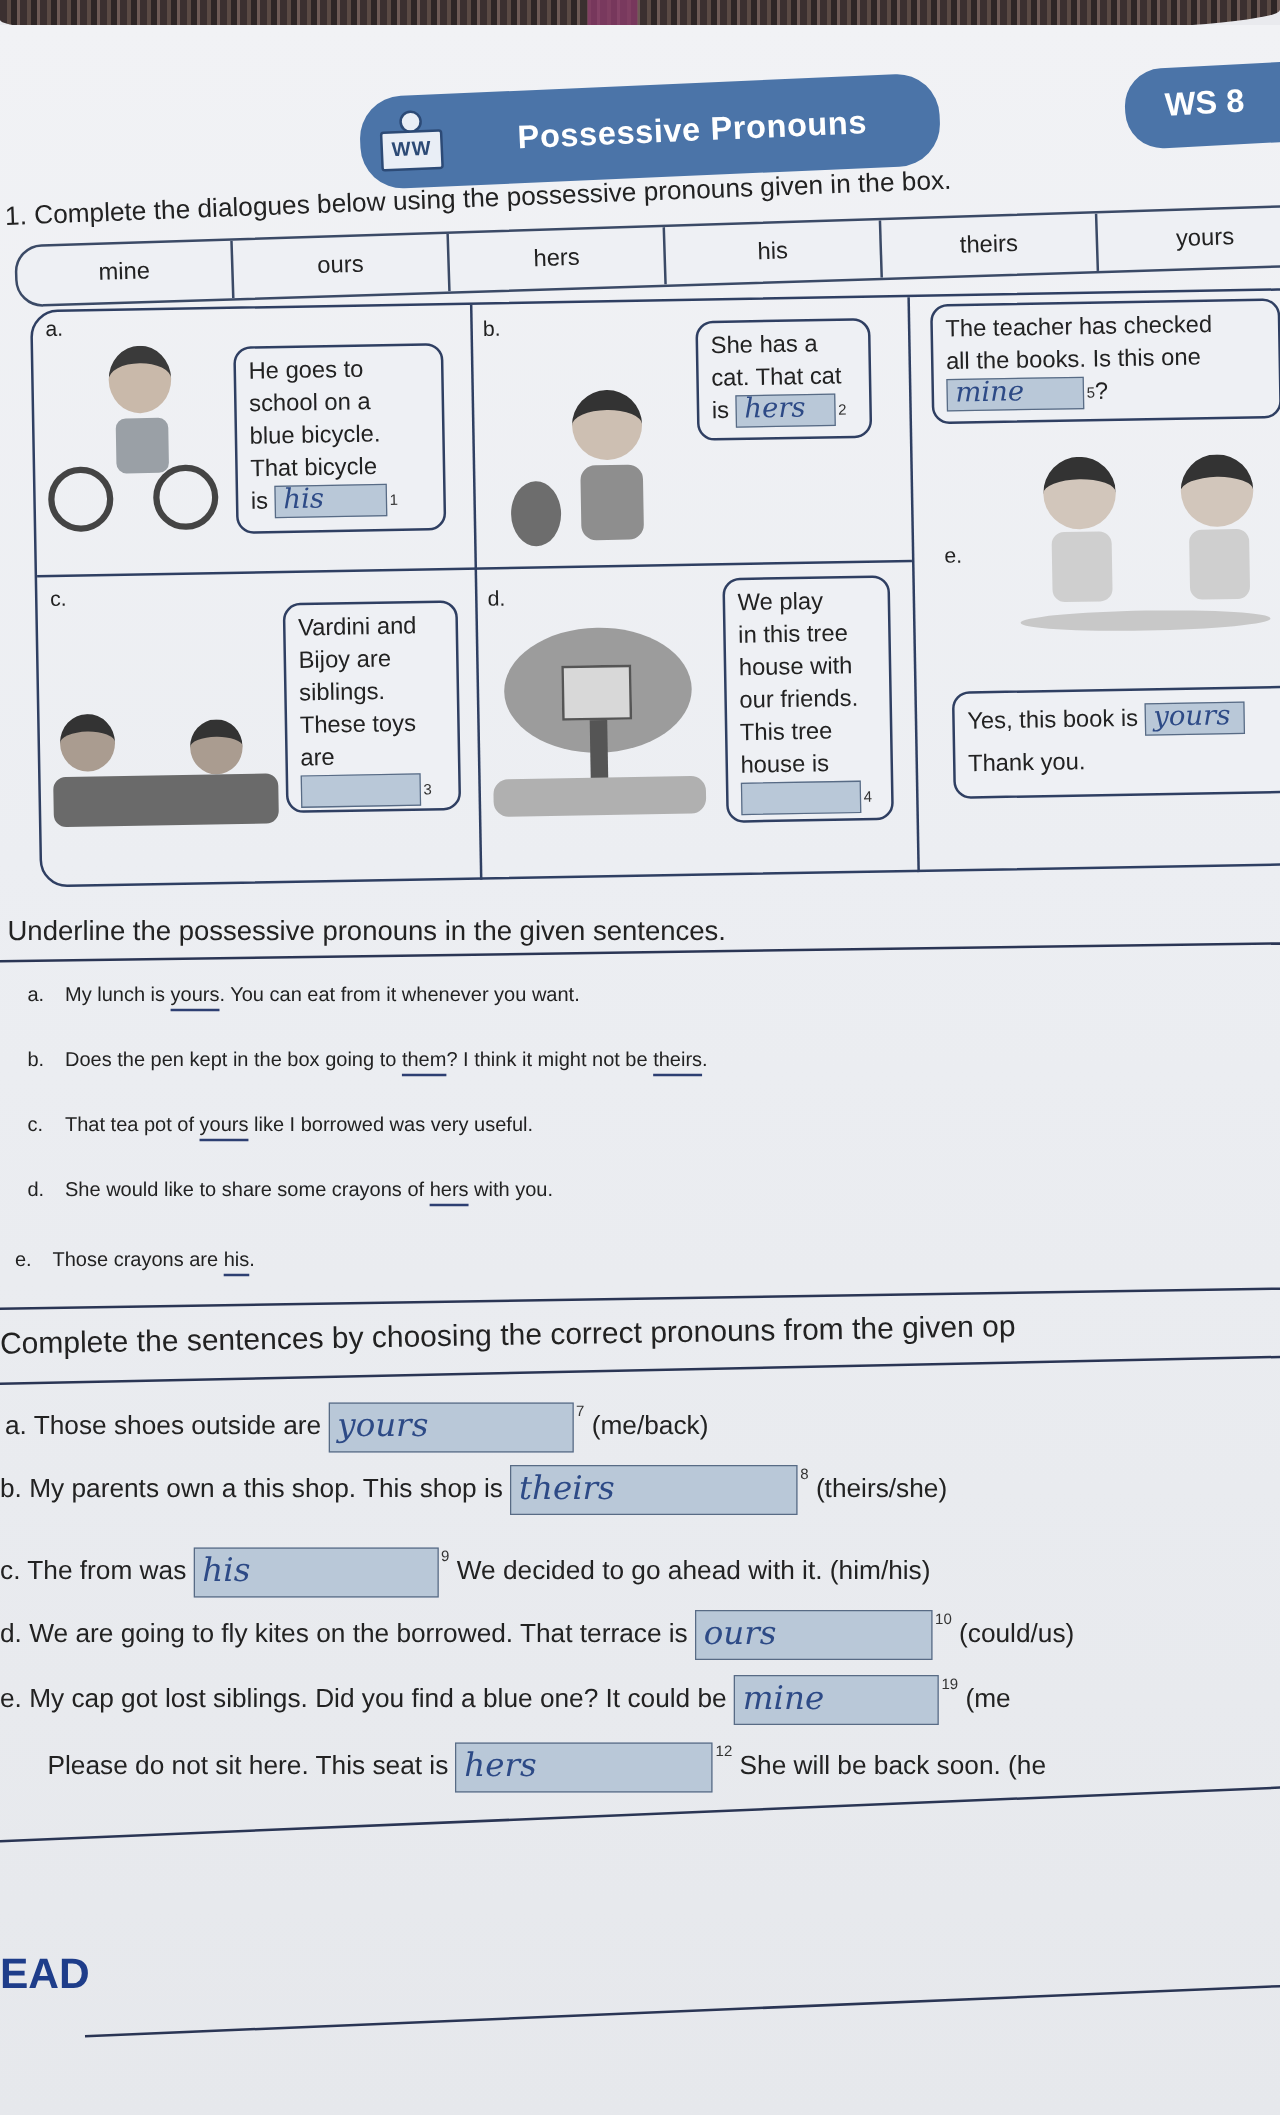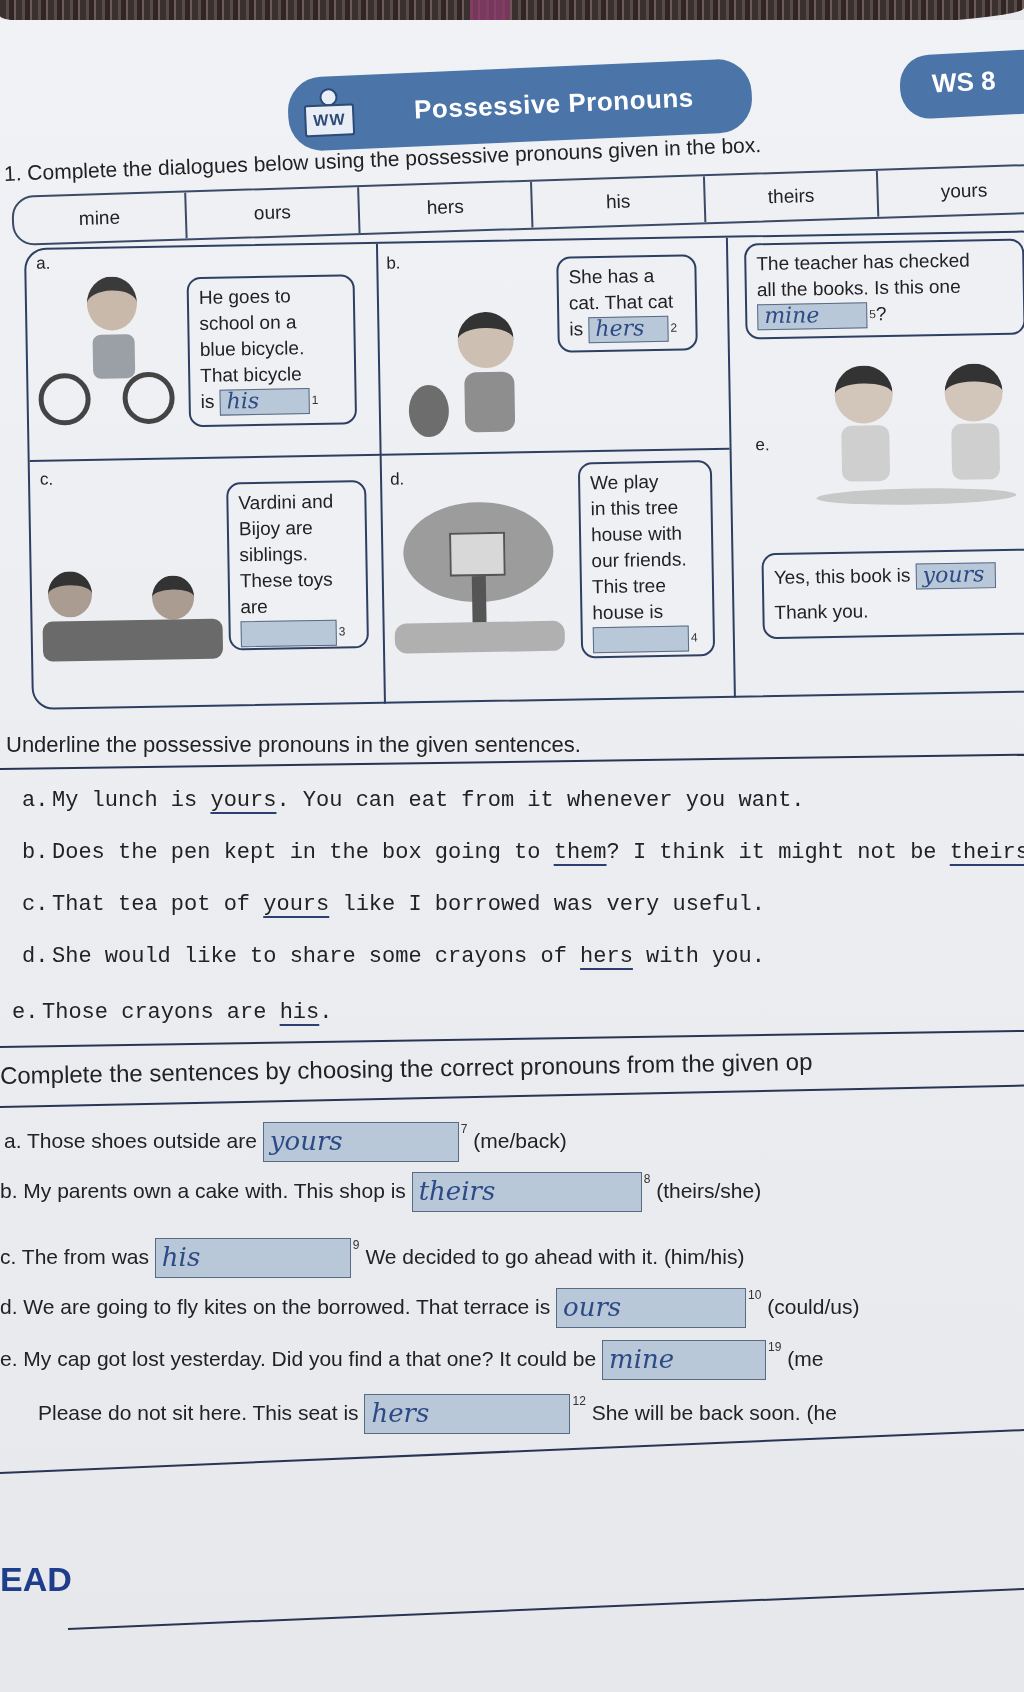--- a/index.html
+++ b/index.html
@@ -74,21 +74,21 @@
     display: inline-block; vertical-align: middle; height: 26px; background: #b9c8d8;
     border: 1.5px solid #586b85; position: relative;
     font-family: "DejaVu Serif", serif; font-style: italic; color: #2d4a86; font-size: 22px; line-height: 22px;
     padding-left: 6px;
   }
   .sup { font-size: 12px; vertical-align: top; margin-left: 2px; color: #333; }
   .figure { position: absolute; }
   .head-c { position: absolute; border-radius: 50%; }
   .section-head { position: absolute; font-size: 22px; white-space: nowrap; }
   .rule { position: absolute; height: 2px; background: #2a3554; transform-origin: left; }
-  .ul-item { position: absolute; font-size: 22px; white-space: nowrap; font-family: Liberation Mono, monospace; }
+  .ul-item { position: absolute; font-size: 16px; white-space: nowrap; }
   .ul-item .num { display: inline-block; width: 30px; }
   .mark { text-decoration: underline; text-decoration-color: #2d3f72; text-underline-offset: 6px; text-decoration-thickness: 2px; }
   .fill-item { position: absolute; font-size: 21px; white-space: nowrap; }
   .fill-item .answer { height: 40px; font-size: 26px; line-height: 36px; }
   .read-label { position: absolute; left: 0; top: 1560px; font-size: 34px; font-weight: bold; color: #1e3d8a; }
 </style>
 </head>
 <body>
 
 <div class="fabric">
@@ -223,36 +223,36 @@
 
 <div class="section-head" style="left:0;top:1062px;font-size:24px;transform:rotate(-1deg);transform-origin:left">Complete the sentences by choosing the correct pronouns from the given op</div>
 <div class="rule" style="left:0;top:1106px;width:1030px;transform:rotate(-1.2deg)"></div>
 
 <div class="fill-item" style="left:4px;top:1122px">
   <span>a.</span> <span>Those shoes outside are</span>
   <span class="answer" style="width:196px">yours</span><span class="sup">7</span>
   <span>(me/back)</span>
 </div>
 <div class="fill-item" style="left:0;top:1172px">
-  <span>b.</span> <span>My parents own a cake with. This shop is</span>
+  <span>b.</span> <span>My parents own a this shop. This shop is</span>
   <span class="answer" style="width:230px">theirs</span><span class="sup">8</span>
   <span>(theirs/she)</span>
 </div>
 <div class="fill-item" style="left:0;top:1238px">
   <span>c.</span> <span>The from was</span>
   <span class="answer" style="width:196px">his</span><span class="sup">9</span>
   <span>We decided to go ahead with it.</span> <span>(him/his)</span>
 </div>
 <div class="fill-item" style="left:0;top:1288px">
   <span>d.</span> <span>We are going to fly kites on the borrowed. That terrace is</span>
   <span class="answer" style="width:190px">ours</span><span class="sup">10</span>
   <span>(could/us)</span>
 </div>
 <div class="fill-item" style="left:0;top:1340px">
-  <span>e.</span> <span>My cap got lost yesterday. Did you find a that one? It could be</span>
+  <span>e.</span> <span>My cap got lost siblings. Did you find a blue one? It could be</span>
   <span class="answer" style="width:164px">mine</span><span class="sup">19</span>
   <span>(me</span>
 </div>
 <div class="fill-item" style="left:38px;top:1394px">
   <span>Please do not sit here. This seat is</span>
   <span class="answer" style="width:206px">hers</span><span class="sup">12</span>
   <span>She will be back soon.</span> <span>(he</span>
 </div>
 <div class="rule" style="left:0;top:1472px;width:1030px;transform:rotate(-2.4deg)"></div>
 

